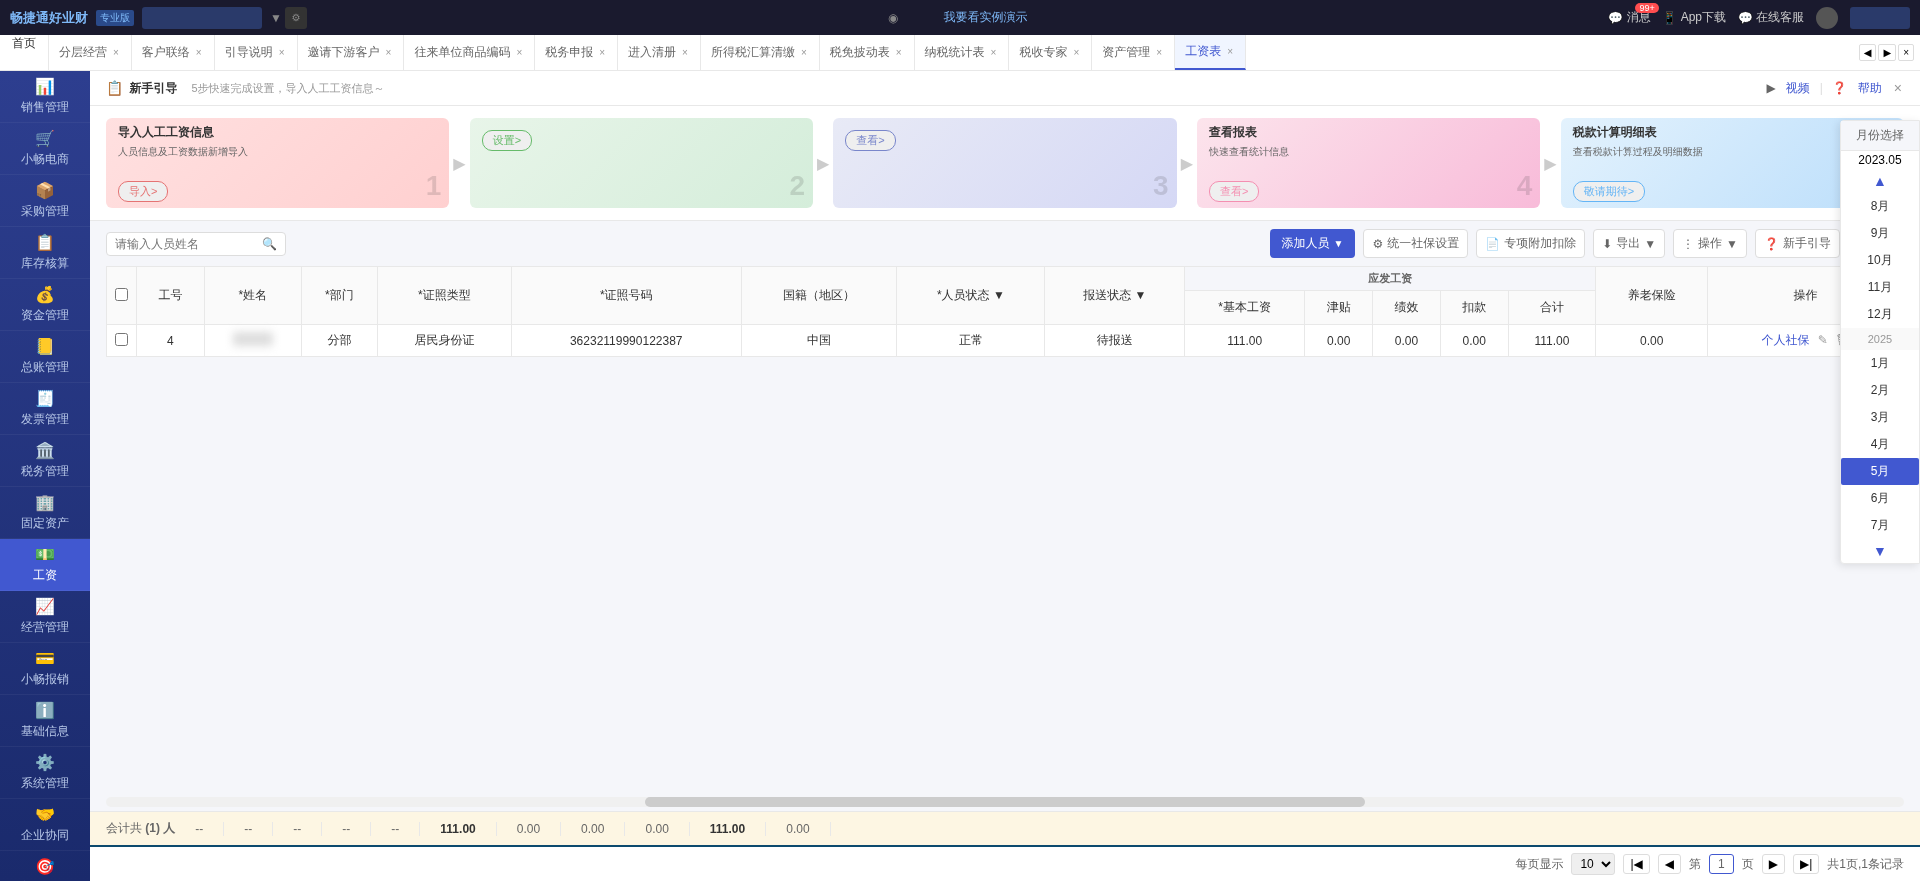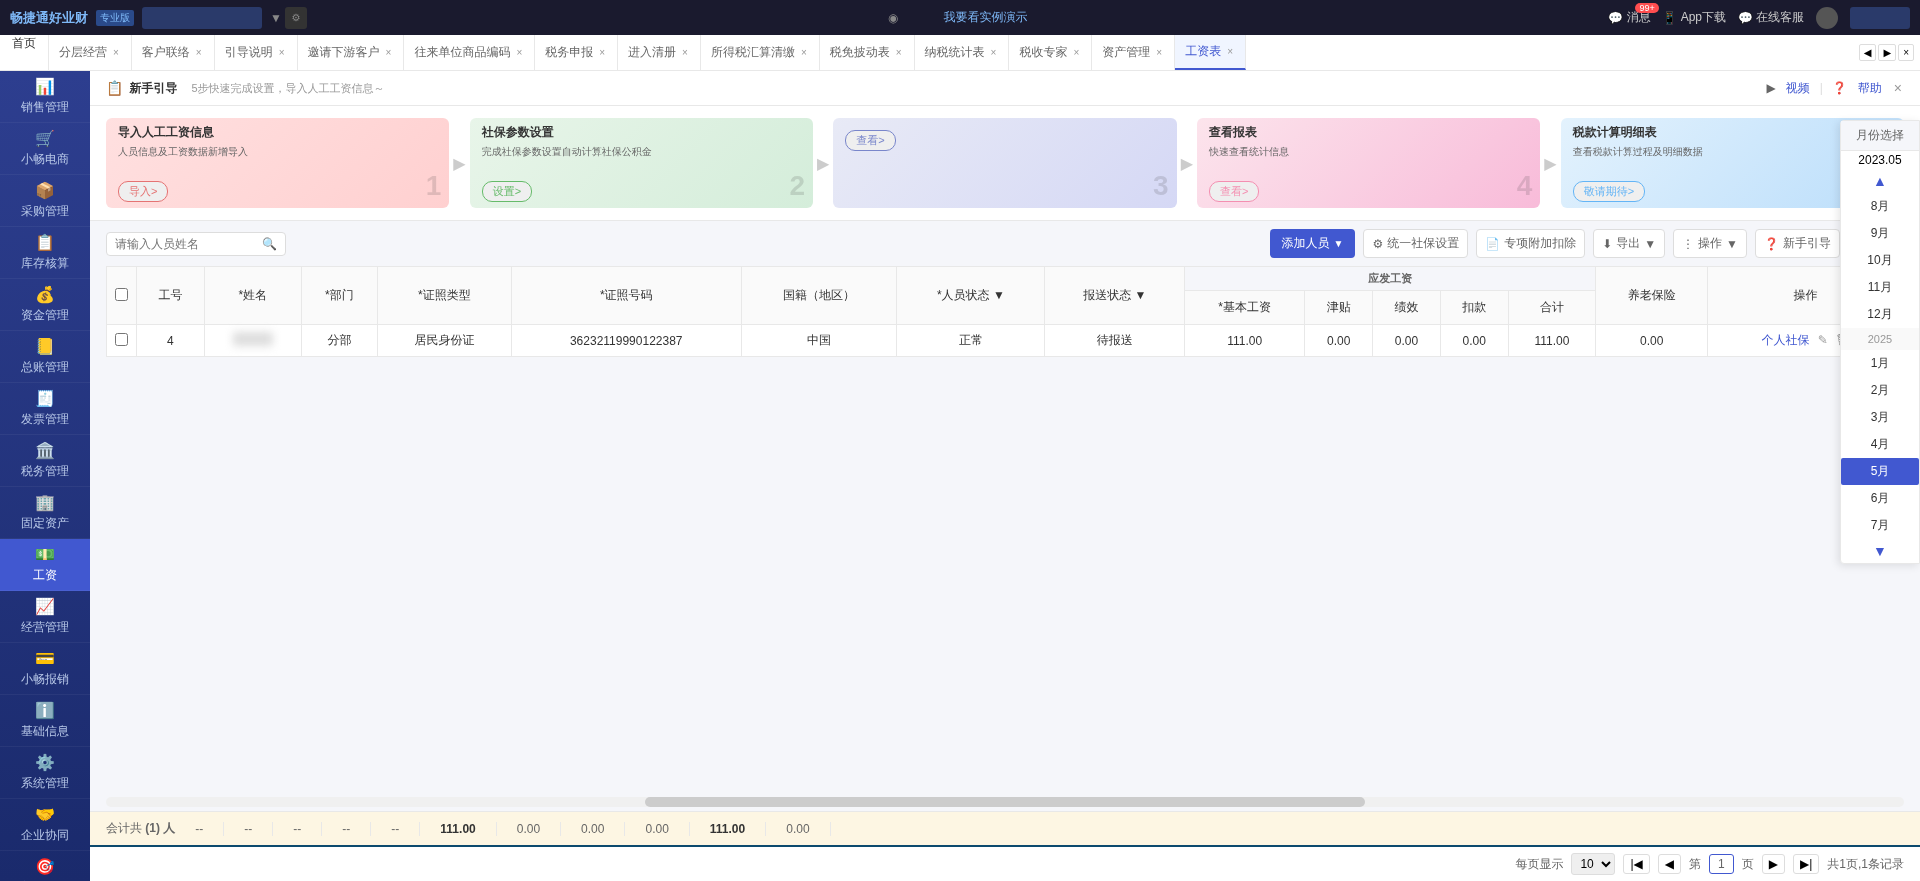--- a/index.html
+++ b/index.html
@@ -432,24 +432,20 @@
       <div class="step-card step1">
         <div>
           <div class="step-title">导入人工工资信息</div>
           <div class="step-desc">人员信息及工资数据新增导入</div>
         </div>
         <div><button class="step-btn red">导入&gt;</button></div>
         <div class="step-num">1</div>
       </div>
       <div class="step-arrow">▶</div>
       <div class="step-card step2">
-        <div>
-          <div class="step-title">社保参数设置</div>
-          <div class="step-desc">完成社保参数设置自动计算社保公积金</div>
-        </div>
         <div><button class="step-btn green">设置&gt;</button></div>
         <div class="step-num">2</div>
       </div>
       <div class="step-arrow">▶</div>
       <div class="step-card step3">
         <div><button class="step-btn purple">查看&gt;</button></div>
         <div class="step-num">3</div>
       </div>
       <div class="step-arrow">▶</div>
       <div class="step-card step4">

